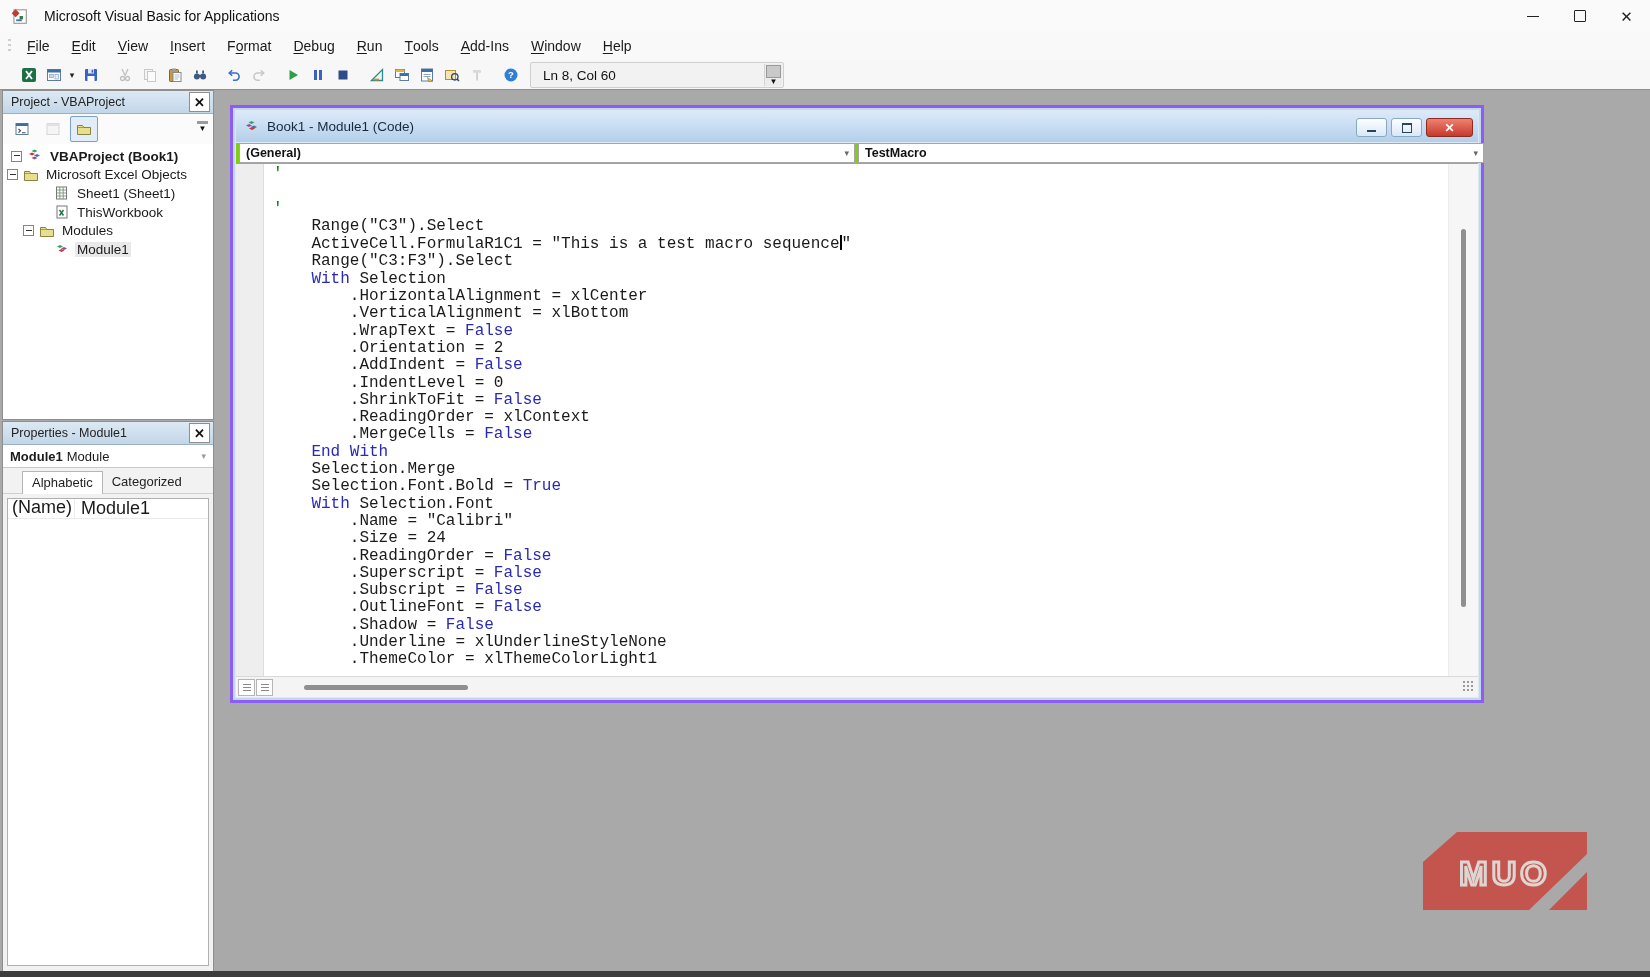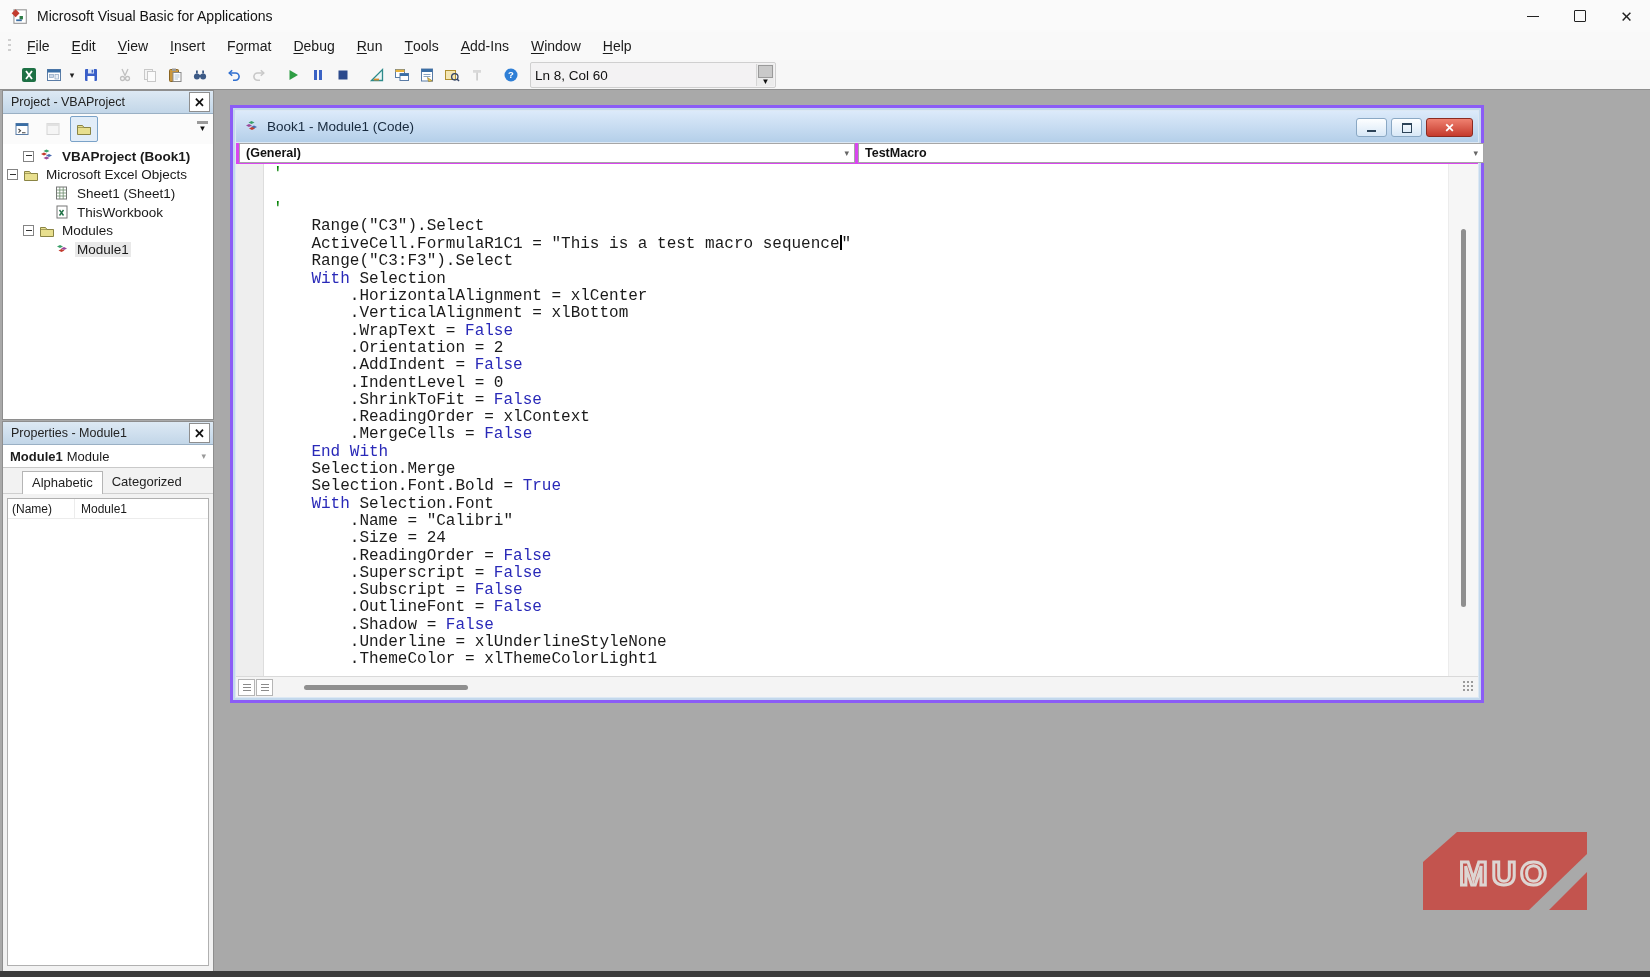--- a/index.html
+++ b/index.html
@@ -2,38 +2,38 @@
 <html style="--kw: #2929b8; --cm: #008000;"><head>
 <meta charset="utf-8">
 <style>
   html,body{margin:0;padding:0}
   body{width:1650px;height:977px;position:relative;overflow:hidden;background:#a9a9a9;
        font-family:"Liberation Sans",sans-serif;color:#1a1a1a;-webkit-font-smoothing:antialiased}
   
   .titlebar{position:absolute;left:0;top:0;right:0;height:32px;background:#fafafa;
             border-bottom:1px solid #ededed;display:flex;align-items:center}
   .app-icon{margin-left:10px;width:18px;height:18px;flex:none}
-  .title-text{margin-left:9px;font-size:14px;color:#111}
+  .title-text{margin-left:16px;font-size:14px;color:#111}
   .win-controls{position:absolute;right:0;top:0;height:32px;display:flex}
   .wc{width:47px;height:32px;display:flex;align-items:center;justify-content:center}
   .wc-min-glyph{width:12px;height:0;border-top:1.4px solid #222}
   .wc-max-glyph{width:10px;height:10px;border:1.4px solid #222;border-radius:1px}
   .wc-close-glyph{font-size:15px;color:#222;line-height:1}
   .menubar{position:absolute;left:0;top:32px;right:0;height:28px;background:#f9f9f9;display:flex;align-items:stretch;padding-left:6px}
   .grip{width:3px;margin:7px 5px 7px 2px;background:repeating-linear-gradient(#cfcfcf 0 2px,transparent 2px 5px)}
   .menu-item{padding:0 11px;display:flex;align-items:center;font-size:14px;color:#1a1a1a;cursor:default}
   .menu-item u{text-underline-offset:2px}
   .toolbar{position:absolute;left:0;top:60px;right:0;height:29px;background:#f7f7f7;
            border-bottom:1px solid #8f8f8f;display:flex;align-items:center;padding-left:6px}
   .tbtn{width:25px;height:24px;display:flex;align-items:center;justify-content:center;border-radius:2px}
   .tbtn.disabled{opacity:.5;filter:grayscale(1)}
   .tbtn.gap{margin-left:9px}
   .tbtn-caret{width:12px;font-size:9px;color:#222;display:flex;align-items:center;justify-content:center}
   .ln-box{position:absolute;left:530px;top:2px;width:240px;height:24px;background:#f3f2f3;border:1px solid #cfcfcf;
-          border-radius:2px;font-size:13.5px;display:flex;align-items:center;padding-left:4px;color:#111}
+          border-radius:2px;font-size:13.5px;display:flex;align-items:center;padding-left:12px;color:#111}
   .mini-scroll{position:absolute;right:1px;top:1px;width:17px;height:22px;background:#ececec;border-left:1px solid #d5d5d5}
   .mini-thumb{position:absolute;left:1px;right:1px;top:1px;height:11px;background:#c9c9c9;border:1px solid #9a9a9a}
   .mini-arrow{position:absolute;left:0;right:0;bottom:0;text-align:center;font-size:8px;color:#111;line-height:9px}
   
   .panel{position:absolute;left:2px;width:212px;background:#f2f2f2;border:1px solid #8e8e8e;box-sizing:border-box}
   .panel-header{height:22px;background:linear-gradient(#dde9f4,#c2d6e8);border-bottom:1px solid #9ab0c4;
                 display:flex;align-items:center;padding:0 3px 0 8px;font-size:12.5px;color:#222}
   .panel-close{margin-left:auto;width:19px;height:18px;background:#fff;border:1px solid #8e8e8e;
                display:flex;align-items:center;justify-content:center;font-size:13px;font-weight:bold;color:#111}
   .ptoolbar{height:30px;background:#fbfbfb;border-bottom:1px solid #d6d6d6;display:flex;align-items:center;
@@ -55,38 +55,38 @@
   .tlabel.selected{background:#e9e9e9}
   
   .sel-row{height:22px;background:#fff;border-bottom:1px solid #c9c9c9;display:flex;align-items:center;
            padding:0 7px;font-size:13px}
   .sel-bold{font-weight:bold;margin-right:4px}
   .sel-caret{margin-left:auto;font-size:9px;color:#9a9a9a}
   .tabs-row{height:25px;background:#f2f2f2;border-bottom:1px solid #cfcfcf;display:flex;align-items:flex-end;padding-left:19px}
   .tab{font-size:13px;padding:3px 9px 4px;color:#222}
   .tab.active{background:#fff;border:1px solid #b5b5b5;border-bottom:none;margin-bottom:-1px}
   .prop-grid{position:absolute;left:4px;right:4px;top:76px;bottom:5px;background:#fff;border:1px solid #b0b0b0}
-  .prop-row{display:flex;height:19px;align-items:center;border-bottom:1px solid #ececec;font-size:12px}
+  .prop-row{display:flex;height:19px;align-items:flex-end;border-bottom:1px solid #ececec;font-size:18px}
   .prop-key{width:62px;padding-left:4px;flex:none}
   .prop-val{padding-left:6px;border-left:1px solid #ececec;height:100%;display:flex;align-items:center;flex:1}
   
   .codewin{position:absolute;left:230px;top:105px;width:1254px;height:598px;background:#dce8f4;
            border:3px solid #8b5cf6;box-shadow:0 0 0 2px #c3d8ec inset;box-sizing:border-box}
   .cw-title{height:31px;margin:3px 3px 0;background:linear-gradient(#dceafa,#b4cfe9);display:flex;
             align-items:center;padding-left:8px;font-size:13.5px;color:#17293d}
   .cw-title .ticon{margin-right:6px}
   .cw-btn{position:absolute;top:10px;height:19px;border-radius:3px;border:1px solid #8aa8c4;
           background:linear-gradient(#fdfeff,#d8e8f7);display:flex;align-items:center;justify-content:center;box-sizing:border-box}
   .cw-btn.min{right:94px;width:31px}
   .cw-btn.restore{right:59px;width:31px}
   .cw-btn.close{right:8px;width:47px;background:linear-gradient(#ef8170,#c53a2c);border-color:#8c2a20;
                 color:#fff;font-weight:bold;font-size:12px}
   .glyph-min{width:9px;height:0;border-top:2px solid #2c4358;margin-top:6px}
   .glyph-restore{width:8px;height:7px;border:1.5px solid #2c4358;border-top-width:2.5px}
-  .cw-combos{height:21px;margin:1px 3px 0;position:relative;background:#d946ef}
+  .cw-combos{height:21px;margin:1px 3px 0;position:relative;background:#84cc16}
   .combo{position:absolute;top:0;height:20px;background:#fff;border:1px solid #a6a6a6;box-sizing:border-box;
          display:flex;align-items:center;padding:0 5px 0 6px;font-size:12.5px;font-weight:bold;color:#111}
   .combo .chev{margin-left:auto;font-size:9px;color:#666;font-weight:normal}
   .combo.left{left:3px;width:616px}
   .combo.right{left:622px;width:626px}
   .cw-body{position:absolute;left:3px;right:3px;top:56px;bottom:24px;background:#fff;overflow:hidden}
   .margin-lane{position:absolute;left:0;top:0;bottom:0;width:27px;background:#eeeeee;border-right:1px solid #dddddd}
   .code-pre{position:absolute;left:27px;top:2px;right:30px;bottom:0;margin:0;padding:0 0 0 10px;overflow:hidden;
             font-family:"Liberation Mono","DejaVu Sans Mono",monospace;font-size:16px;line-height:17.3px;
             white-space:pre;color:#1a1a1a}
@@ -306,21 +306,21 @@
           <path d="M1.5 4.5h5l1.5 2h6.5v7h-13z" fill="#e8df8e" stroke="#8a8444"></path>
           <path d="M1.5 6.5h13" stroke="#8a8444" stroke-width=".7"></path>
         </svg>
       </div>
       <div class="dock-caret">
       <div class="bar"></div>
         <div class="tri">▼</div>
     </div>
   </div>
   <div class="tree">
-      <div class="tree-row" style="padding-left: 20px;">
+      <div class="tree-row" style="padding-left: 8px;">
         <span class="expander"></span>
         <span class="ticon">
           <svg width="16" height="16" viewBox="0 0 16 16">
             <path d="M4.5 3 7.5 1.5l3 1.5-3 1.5z" fill="#3aa06a"></path>
             <path d="M2 6 5 4.5 8 6 5 7.5z" fill="#c23b2e"></path>
             <path d="M7 7.5 10 6l3 1.5-3 1.5z" fill="#4a6ab0"></path>
             <path d="M4.5 10 7.5 8.5l3 1.5-3 1.5z" fill="#9a4a9a"></path>
           </svg>
         </span>
         <span class="tlabel bold">VBAProject (Book1)</span>

